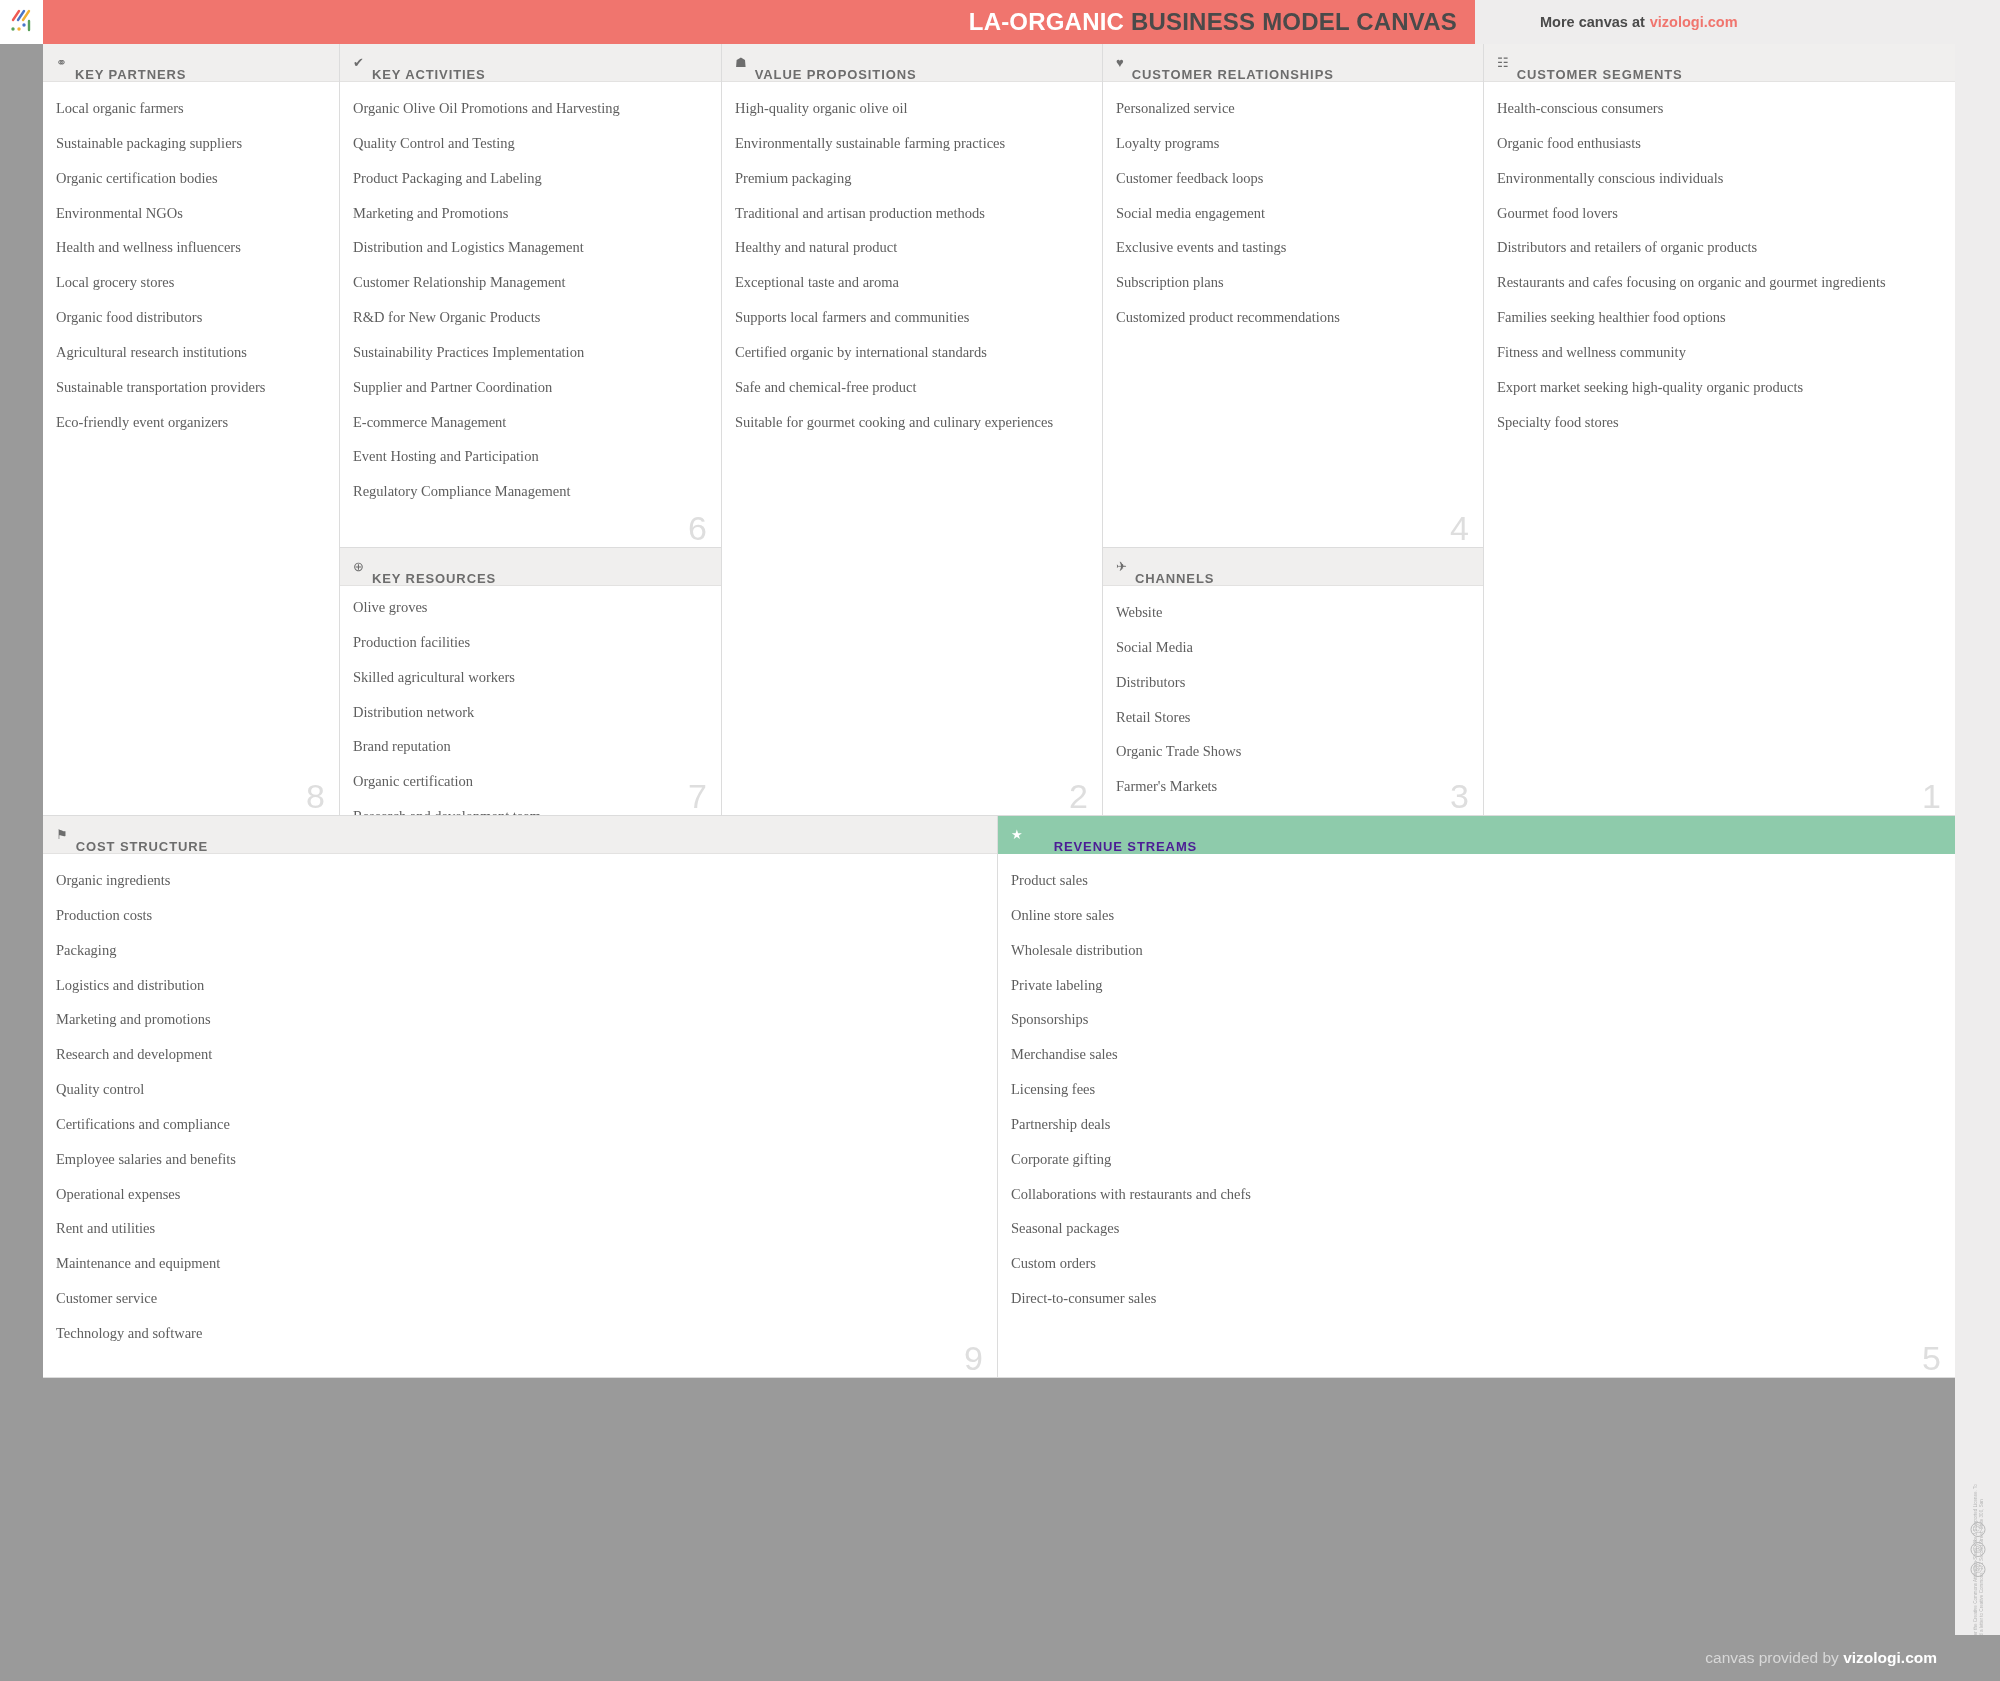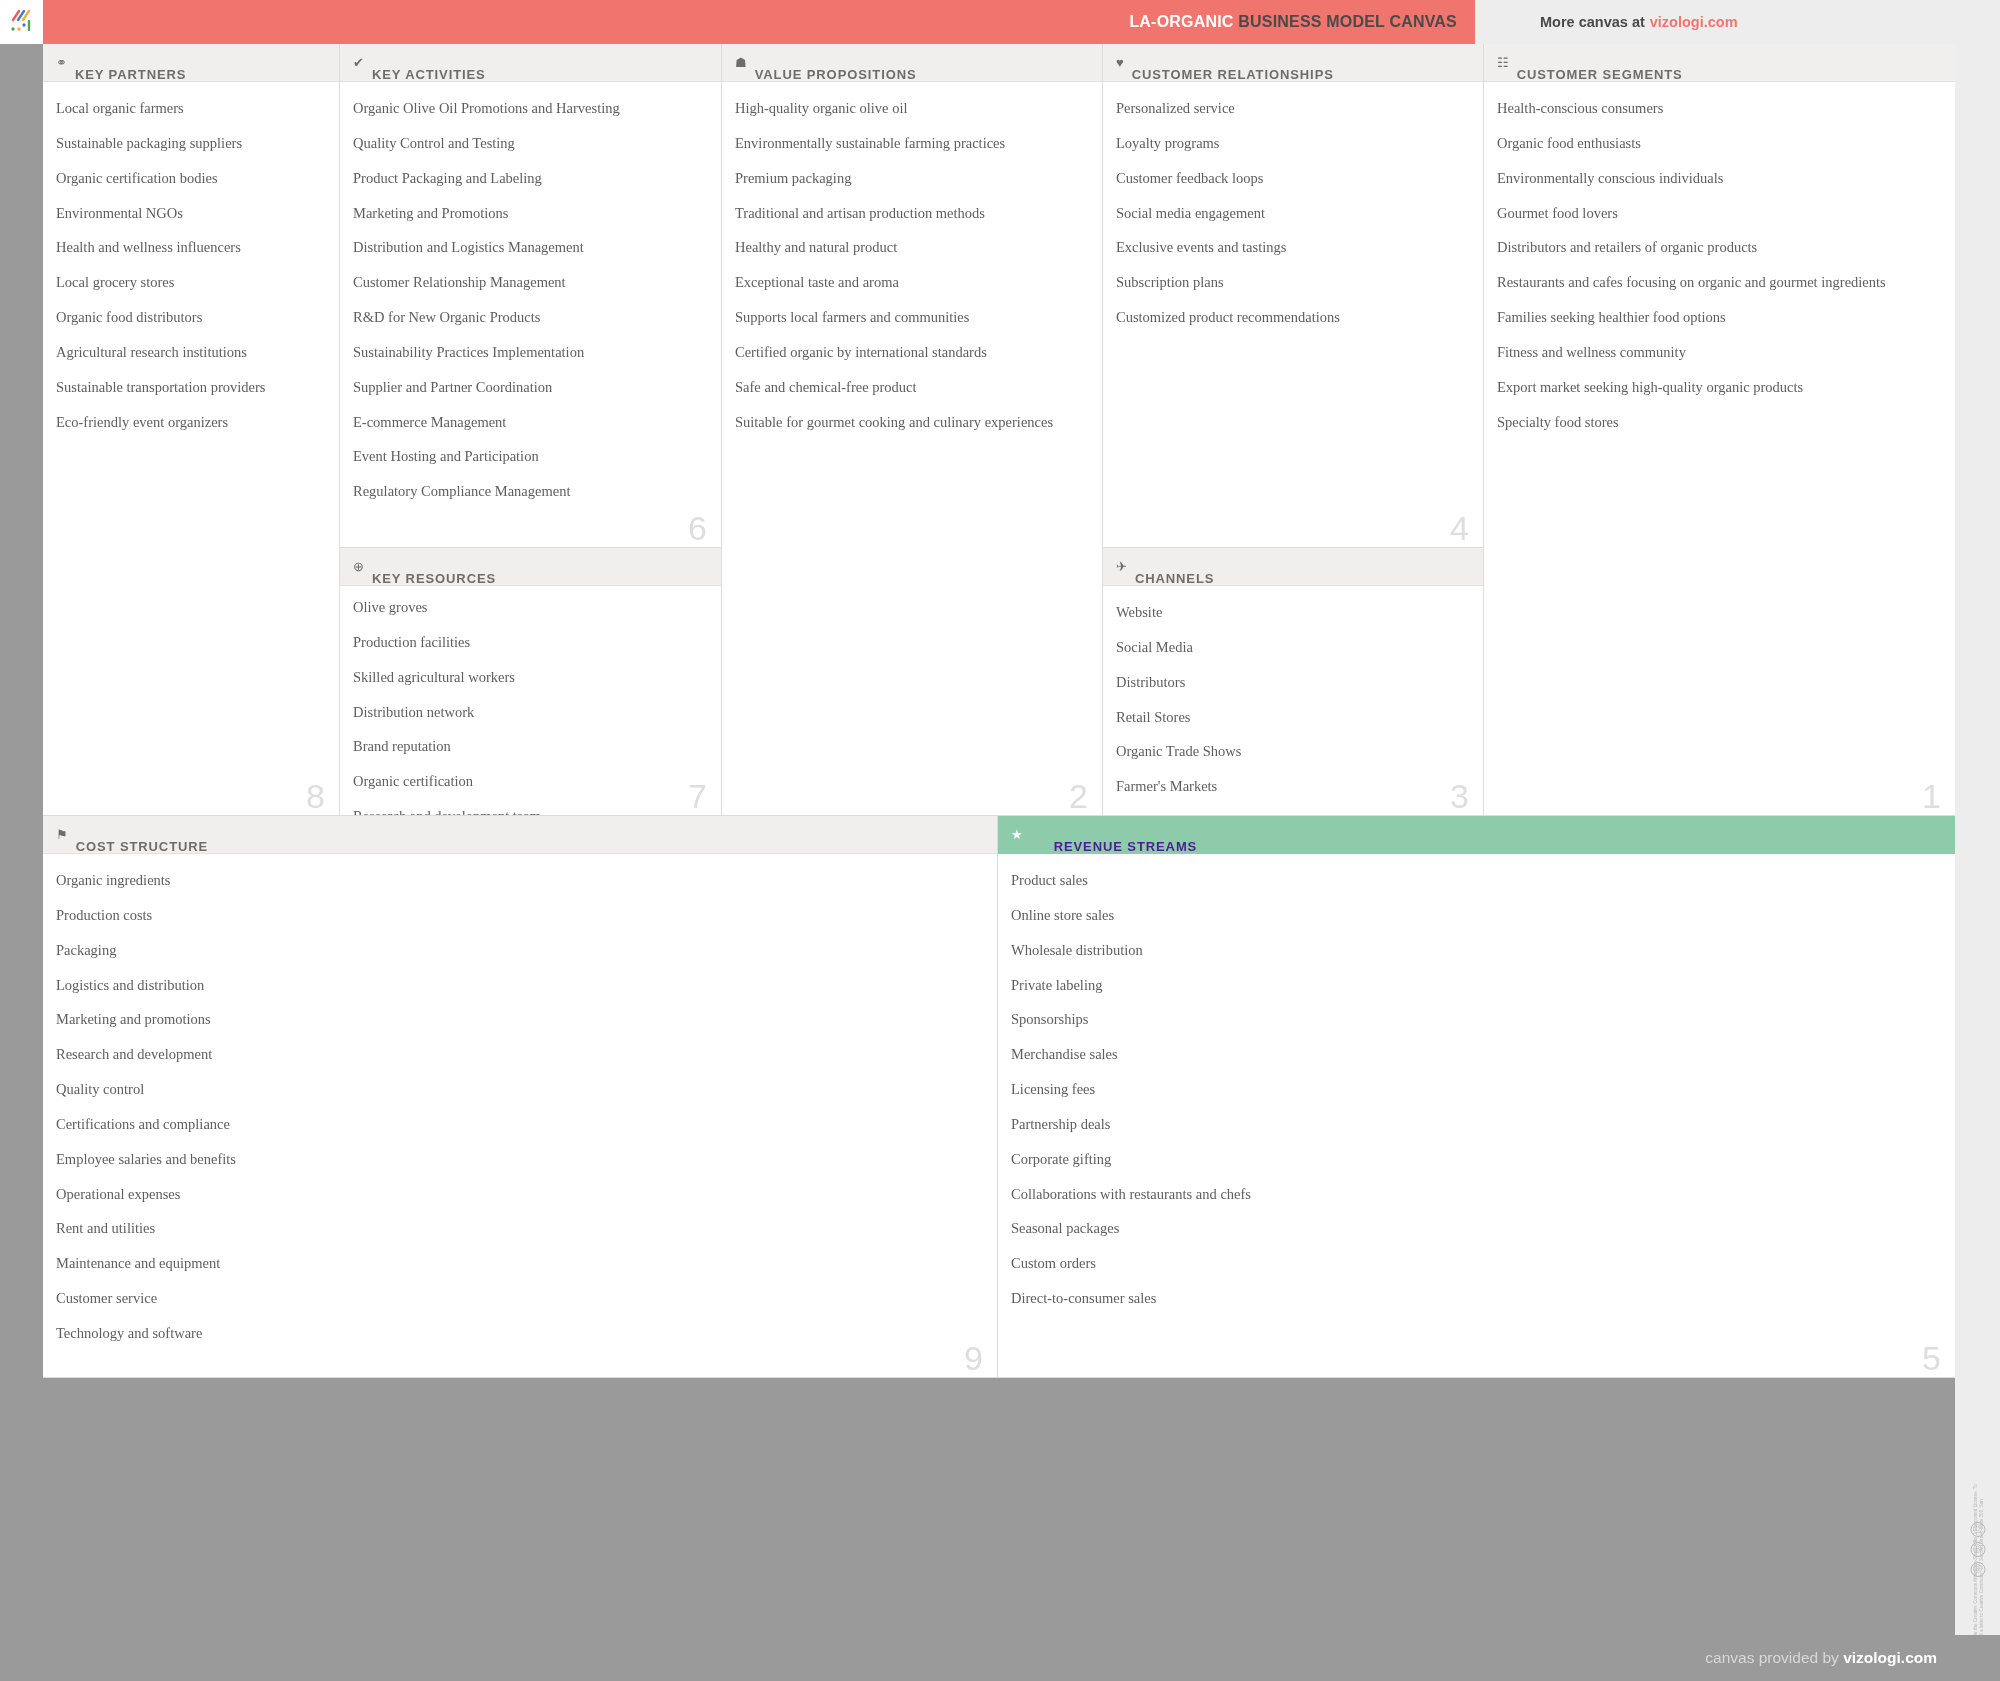--- a/index.html
+++ b/index.html
@@ -26,21 +26,21 @@
     display: flex; align-items: center; justify-content: center;
     flex: 0 0 43px;
   }
   .title-band {
     flex: 0 0 1432px;
     background: #f0756e;
     display: flex; align-items: center; justify-content: flex-end;
     padding-right: 18px;
   }
   .title-text {
-    font-size: 16px; font-weight: bold; letter-spacing: .2px;
+    font-size: 24px; font-weight: bold; letter-spacing: .2px;
     white-space: nowrap;
   }
   .title-text .brand { color: #ffffff; }
   .title-text .rest { color: #4a4a4a; }
   .more-band {
     flex: 1 1 auto; background: #eeeded;
     display: flex; align-items: center;
     padding-left: 65px;
     font-size: 14.5px; font-weight: bold; color: #4a4a4a;
   }

